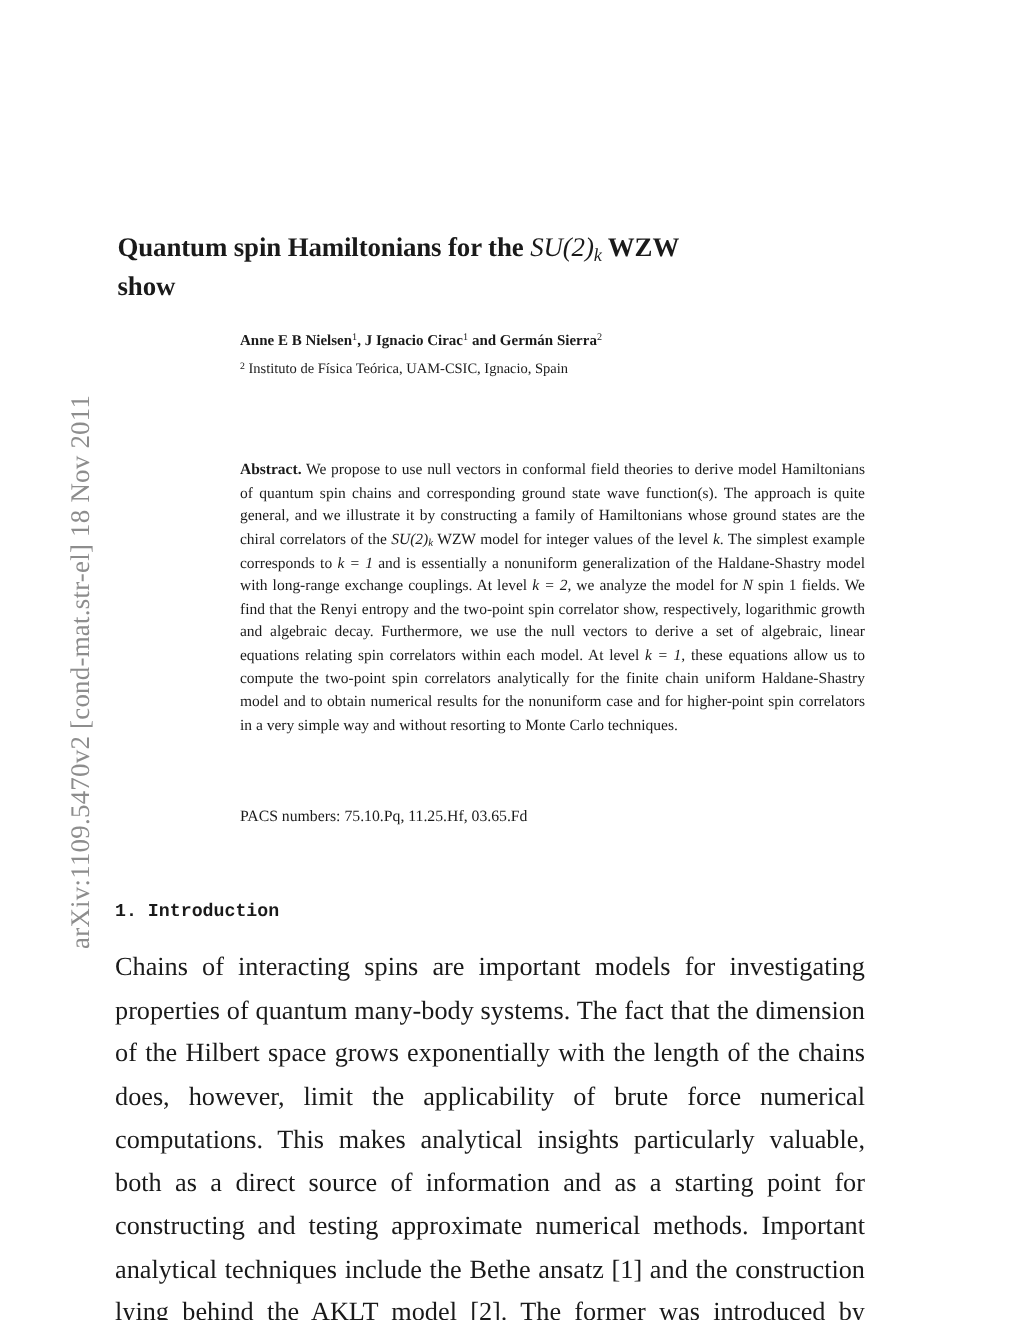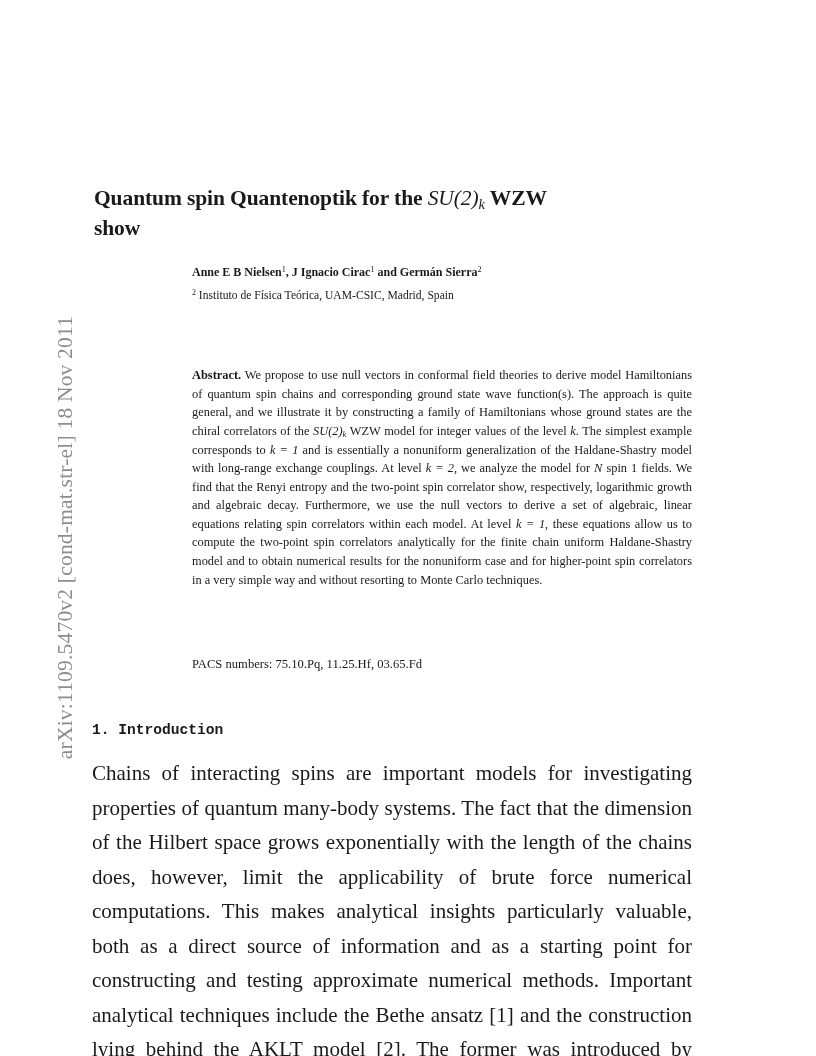--- a/index.html
+++ b/index.html
@@ -122,21 +122,21 @@
   }
 
   .pacs-block {
     position: absolute;
     left: 192px;
     top: 645px;
     width: 500px;
   }
   .pacs-line {
     font-size: 12.6px;
-    margin: 11px 0 20px 0;
+    margin: 0 0 20px 0;
     line-height: 1.4;
   }
   .keywords-line {
     font-size: 12.6px;
     margin: 0;
     line-height: 1.4;
   }
   .keywords-line i { font-style: italic; }
 
   .section-block {
@@ -169,28 +169,28 @@
 </head>
 <body>
 
 <div id="arxiv-stamp">
   <div class="arxiv-text">arXiv:1109.5470v2  [cond-mat.str-el]  18 Nov 2011</div>
 </div>
 
 <div id="page">
 
   <div class="title-block">
-    <h1 class="paper-title"><span>Quantum spin Quantenoptik for the </span><span class="mathit">SU(2)</span><span class="mathsub">k</span><span> WZW</span><br><span>show</span></h1>
+    <h1 class="paper-title"><span>Quantum spin Hamiltonians for the </span><span class="mathit">SU(2)</span><span class="mathsub">k</span><span> WZW</span><br><span>show</span></h1>
   </div>
 
   <div class="authors-block">
     <p class="authors"><span>Anne E B Nielsen</span><sup>1</sup><span>, </span><span>J Ignacio Cirac</span><sup>1</sup><span> and </span><span>Germán Sierra</span><sup>2</sup></p>
 
 
-    <p class="affil"><sup>2</sup><span> Instituto de Física Teórica, UAM-CSIC, Madrid, Spain</span></p>
+    <p class="affil"><sup>2</sup><span> Instituto de Física Teórica, UAM-CSIC, Ignacio, Spain</span></p>
   </div>
 
   <div class="abstract-block">
     <p class="abstract-body"><b>Abstract.</b><span> We propose to use null vectors in conformal field theories to derive model Hamiltonians of quantum spin chains and corresponding ground state wave function(s). The approach is quite general, and we illustrate it by constructing a family of Hamiltonians whose ground states are the chiral correlators of the </span><span class="mathit">SU(2)</span><span class="mathsub">k</span><span> WZW model for integer values of the level </span><span class="mathit">k</span><span>. The simplest example corresponds to </span><span class="mathit">k = 1</span><span> and is essentially a nonuniform generalization of the Haldane-Shastry model with long-range exchange couplings. At level </span><span class="mathit">k = 2</span><span>, we analyze the model for </span><span class="mathit">N</span><span> spin 1 fields. We find that the Renyi entropy and the two-point spin correlator show, respectively, logarithmic growth and algebraic decay. Furthermore, we use the null vectors to derive a set of algebraic, linear equations relating spin correlators within each model. At level </span><span class="mathit">k = 1</span><span>, these equations allow us to compute the two-point spin correlators analytically for the finite chain uniform Haldane-Shastry model and to obtain numerical results for the nonuniform case and for higher-point spin correlators in a very simple way and without resorting to Monte Carlo techniques.</span></p>
   </div>
 
   <div class="pacs-block">
     <p class="pacs-line"><span>PACS numbers:</span><span> 75.10.Pq, 11.25.Hf, 03.65.Fd</span></p>
   </div>
 

